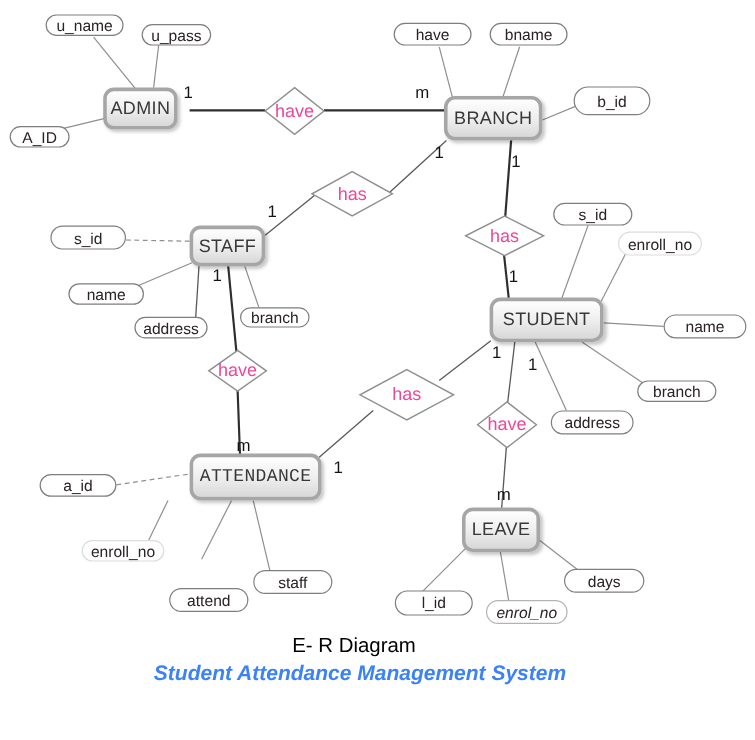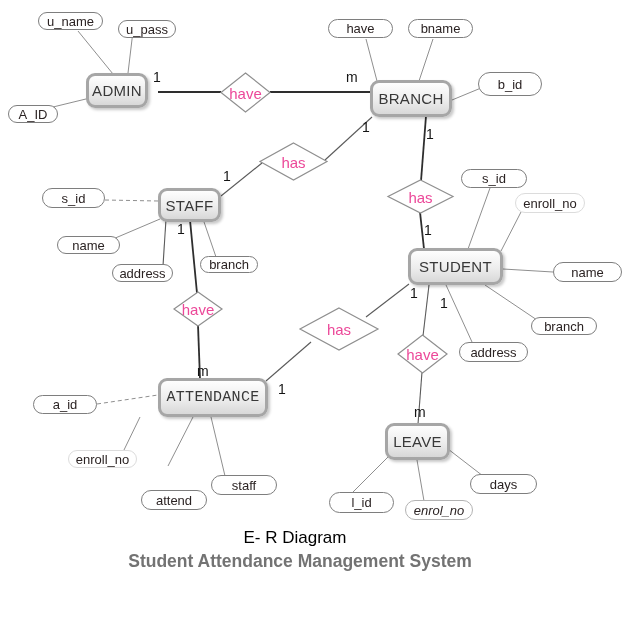--- a/index.html
+++ b/index.html
@@ -29,21 +29,21 @@
   .attr.faint { border-color:#dcdcdc; }
   .attr.light { border-color:#b3b3b3;font-style:italic; }
   .rel-label {
     position:absolute; transform:translate(-50%,-50%);
     font-size:15px; color:#ec4899; white-space:nowrap;
   }
   .card { position:absolute; font-size:14px; color:#141414; white-space:nowrap; }
   .title1 { position:absolute; left:225px; top:528px; width:140px; text-align:center;
             font-size:17px; font-weight:normal; color:#000; white-space:nowrap; }
   .title2 { position:absolute; left:70px; top:551px; width:460px; text-align:center;
-            font-size:17.5px; font-weight:bold; color:#737373; white-space:nowrap; }
+            font-size:17.5px; font-weight:bold; color:#3b82f6; white-space:nowrap;font-style:italic; }
 </style>
 </head>
 <body>
 
 <div id="stage">
 
   <svg id="wires" viewBox="0 0 629 617" xmlns="http://www.w3.org/2000/svg">
 
     <line class="al" x1="78" y1="31" x2="113" y2="74"></line>
     <line class="al" x1="133" y1="31" x2="128" y2="73"></line>

